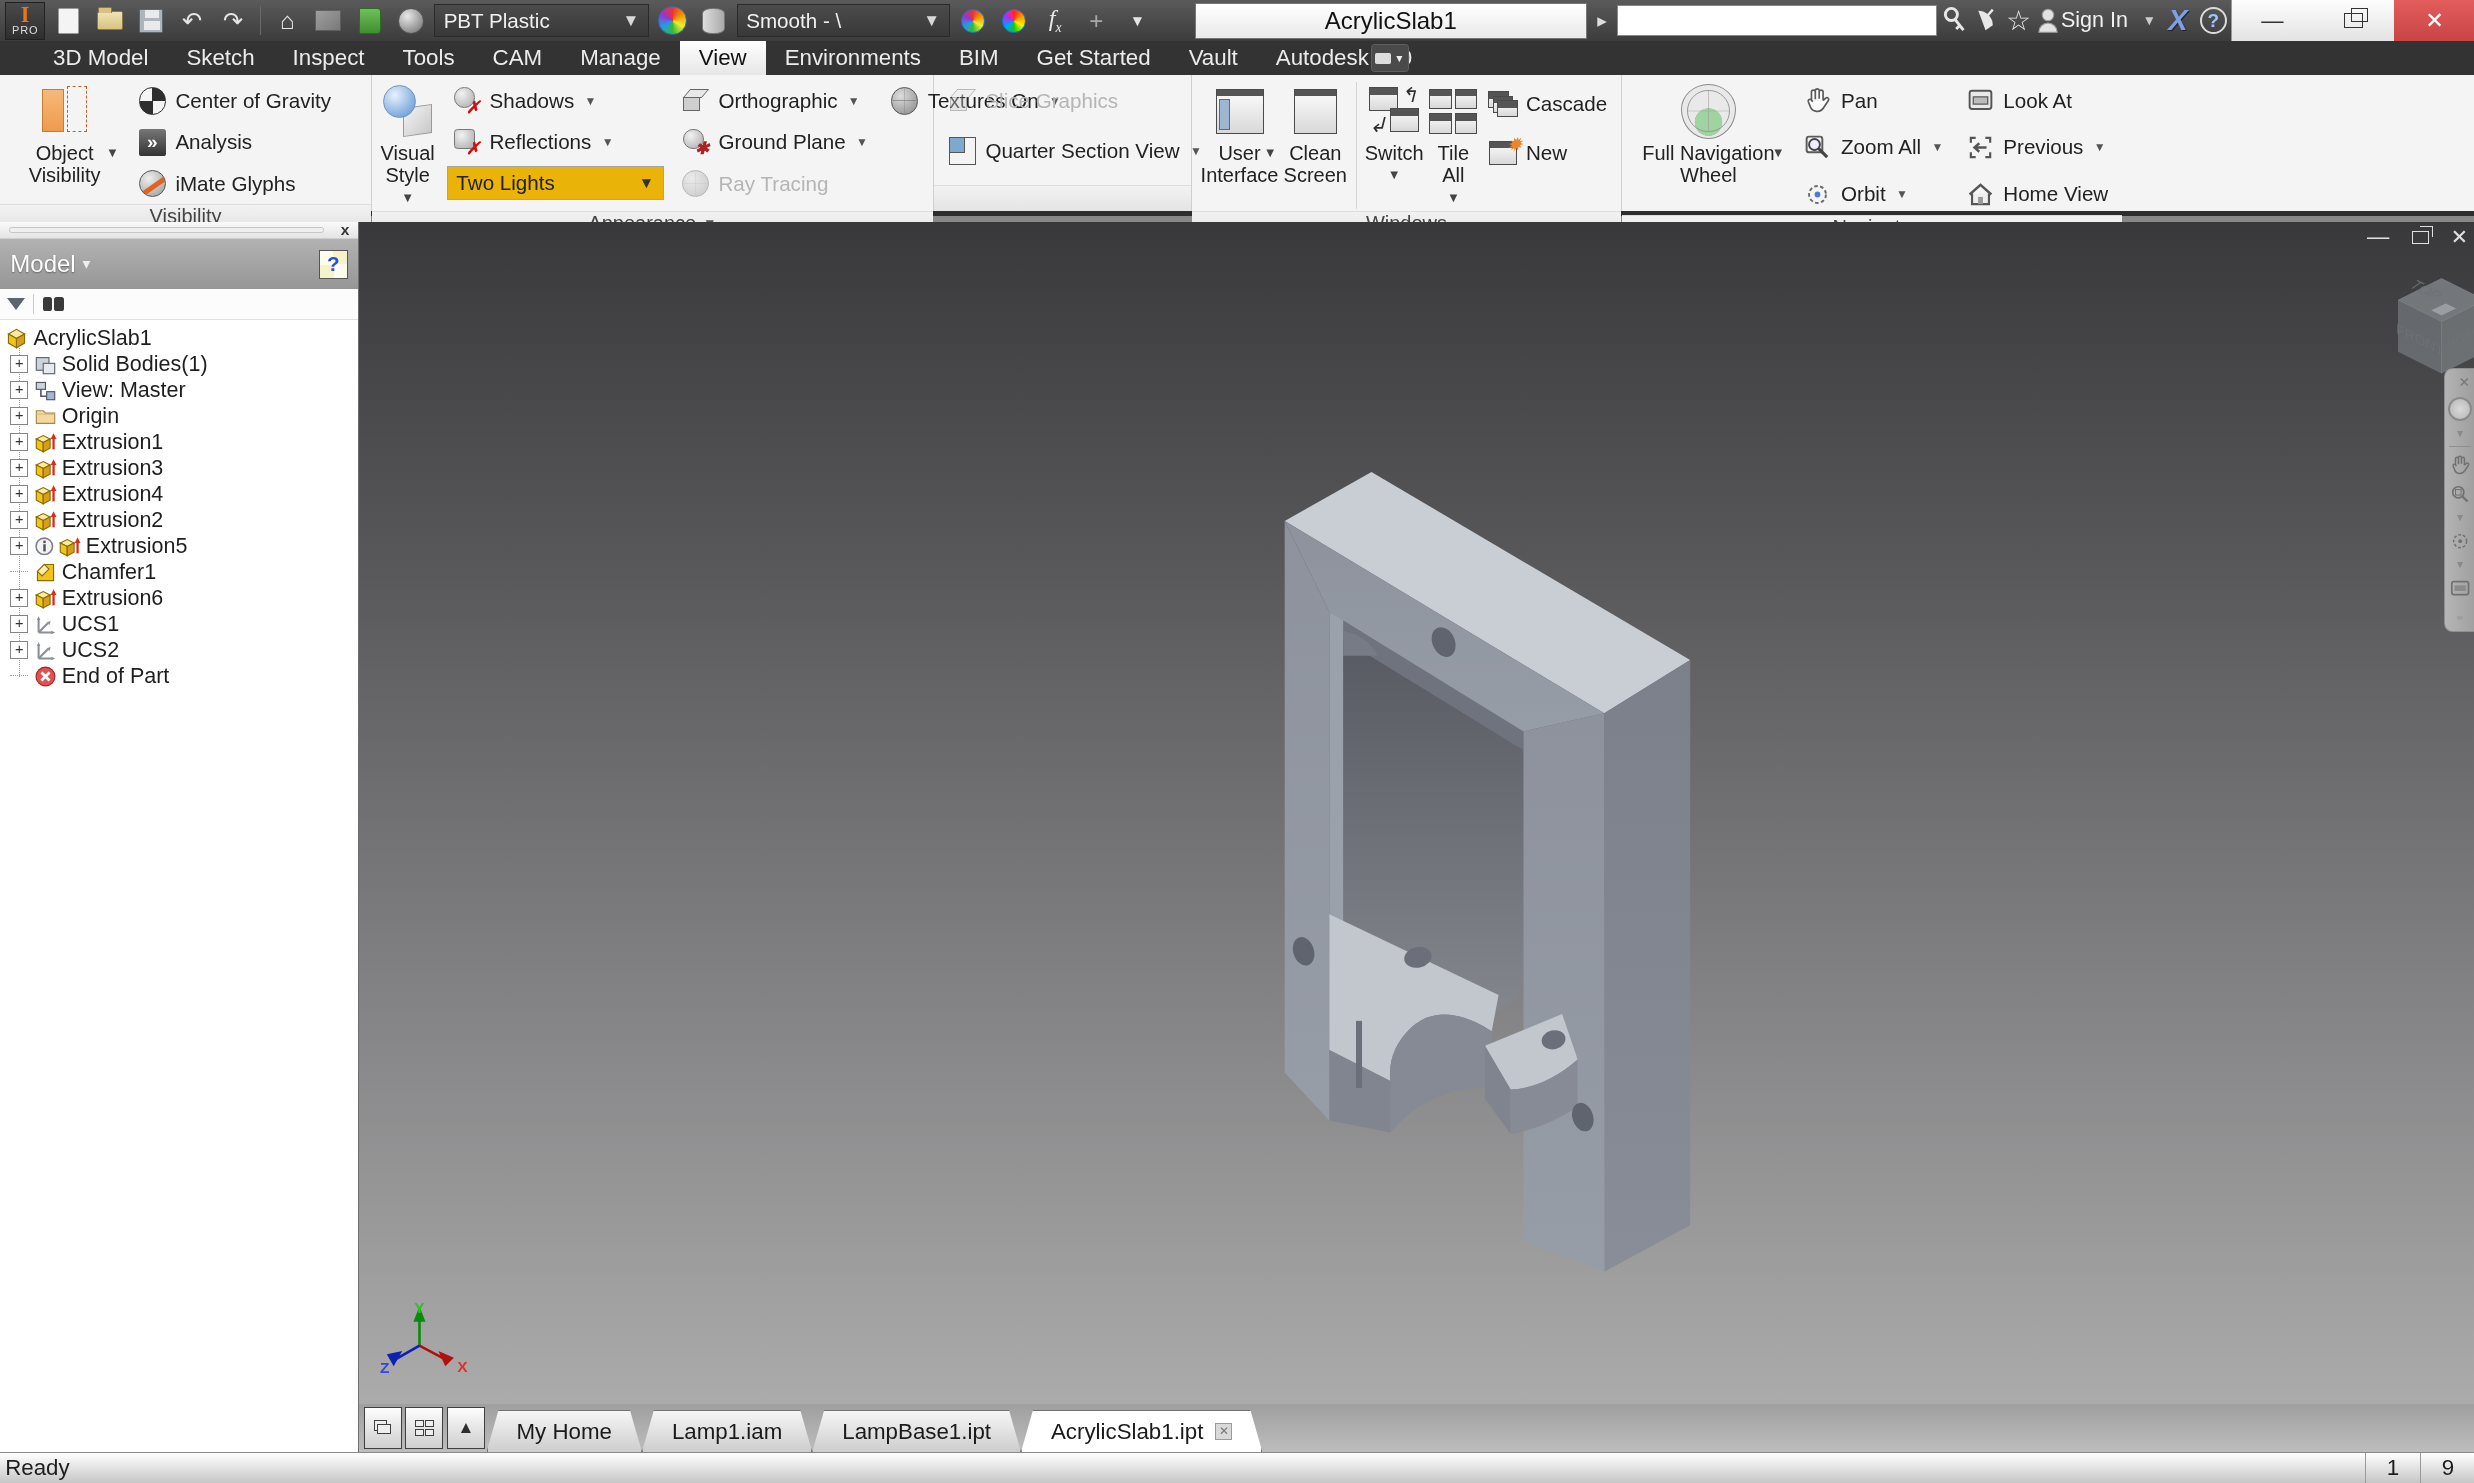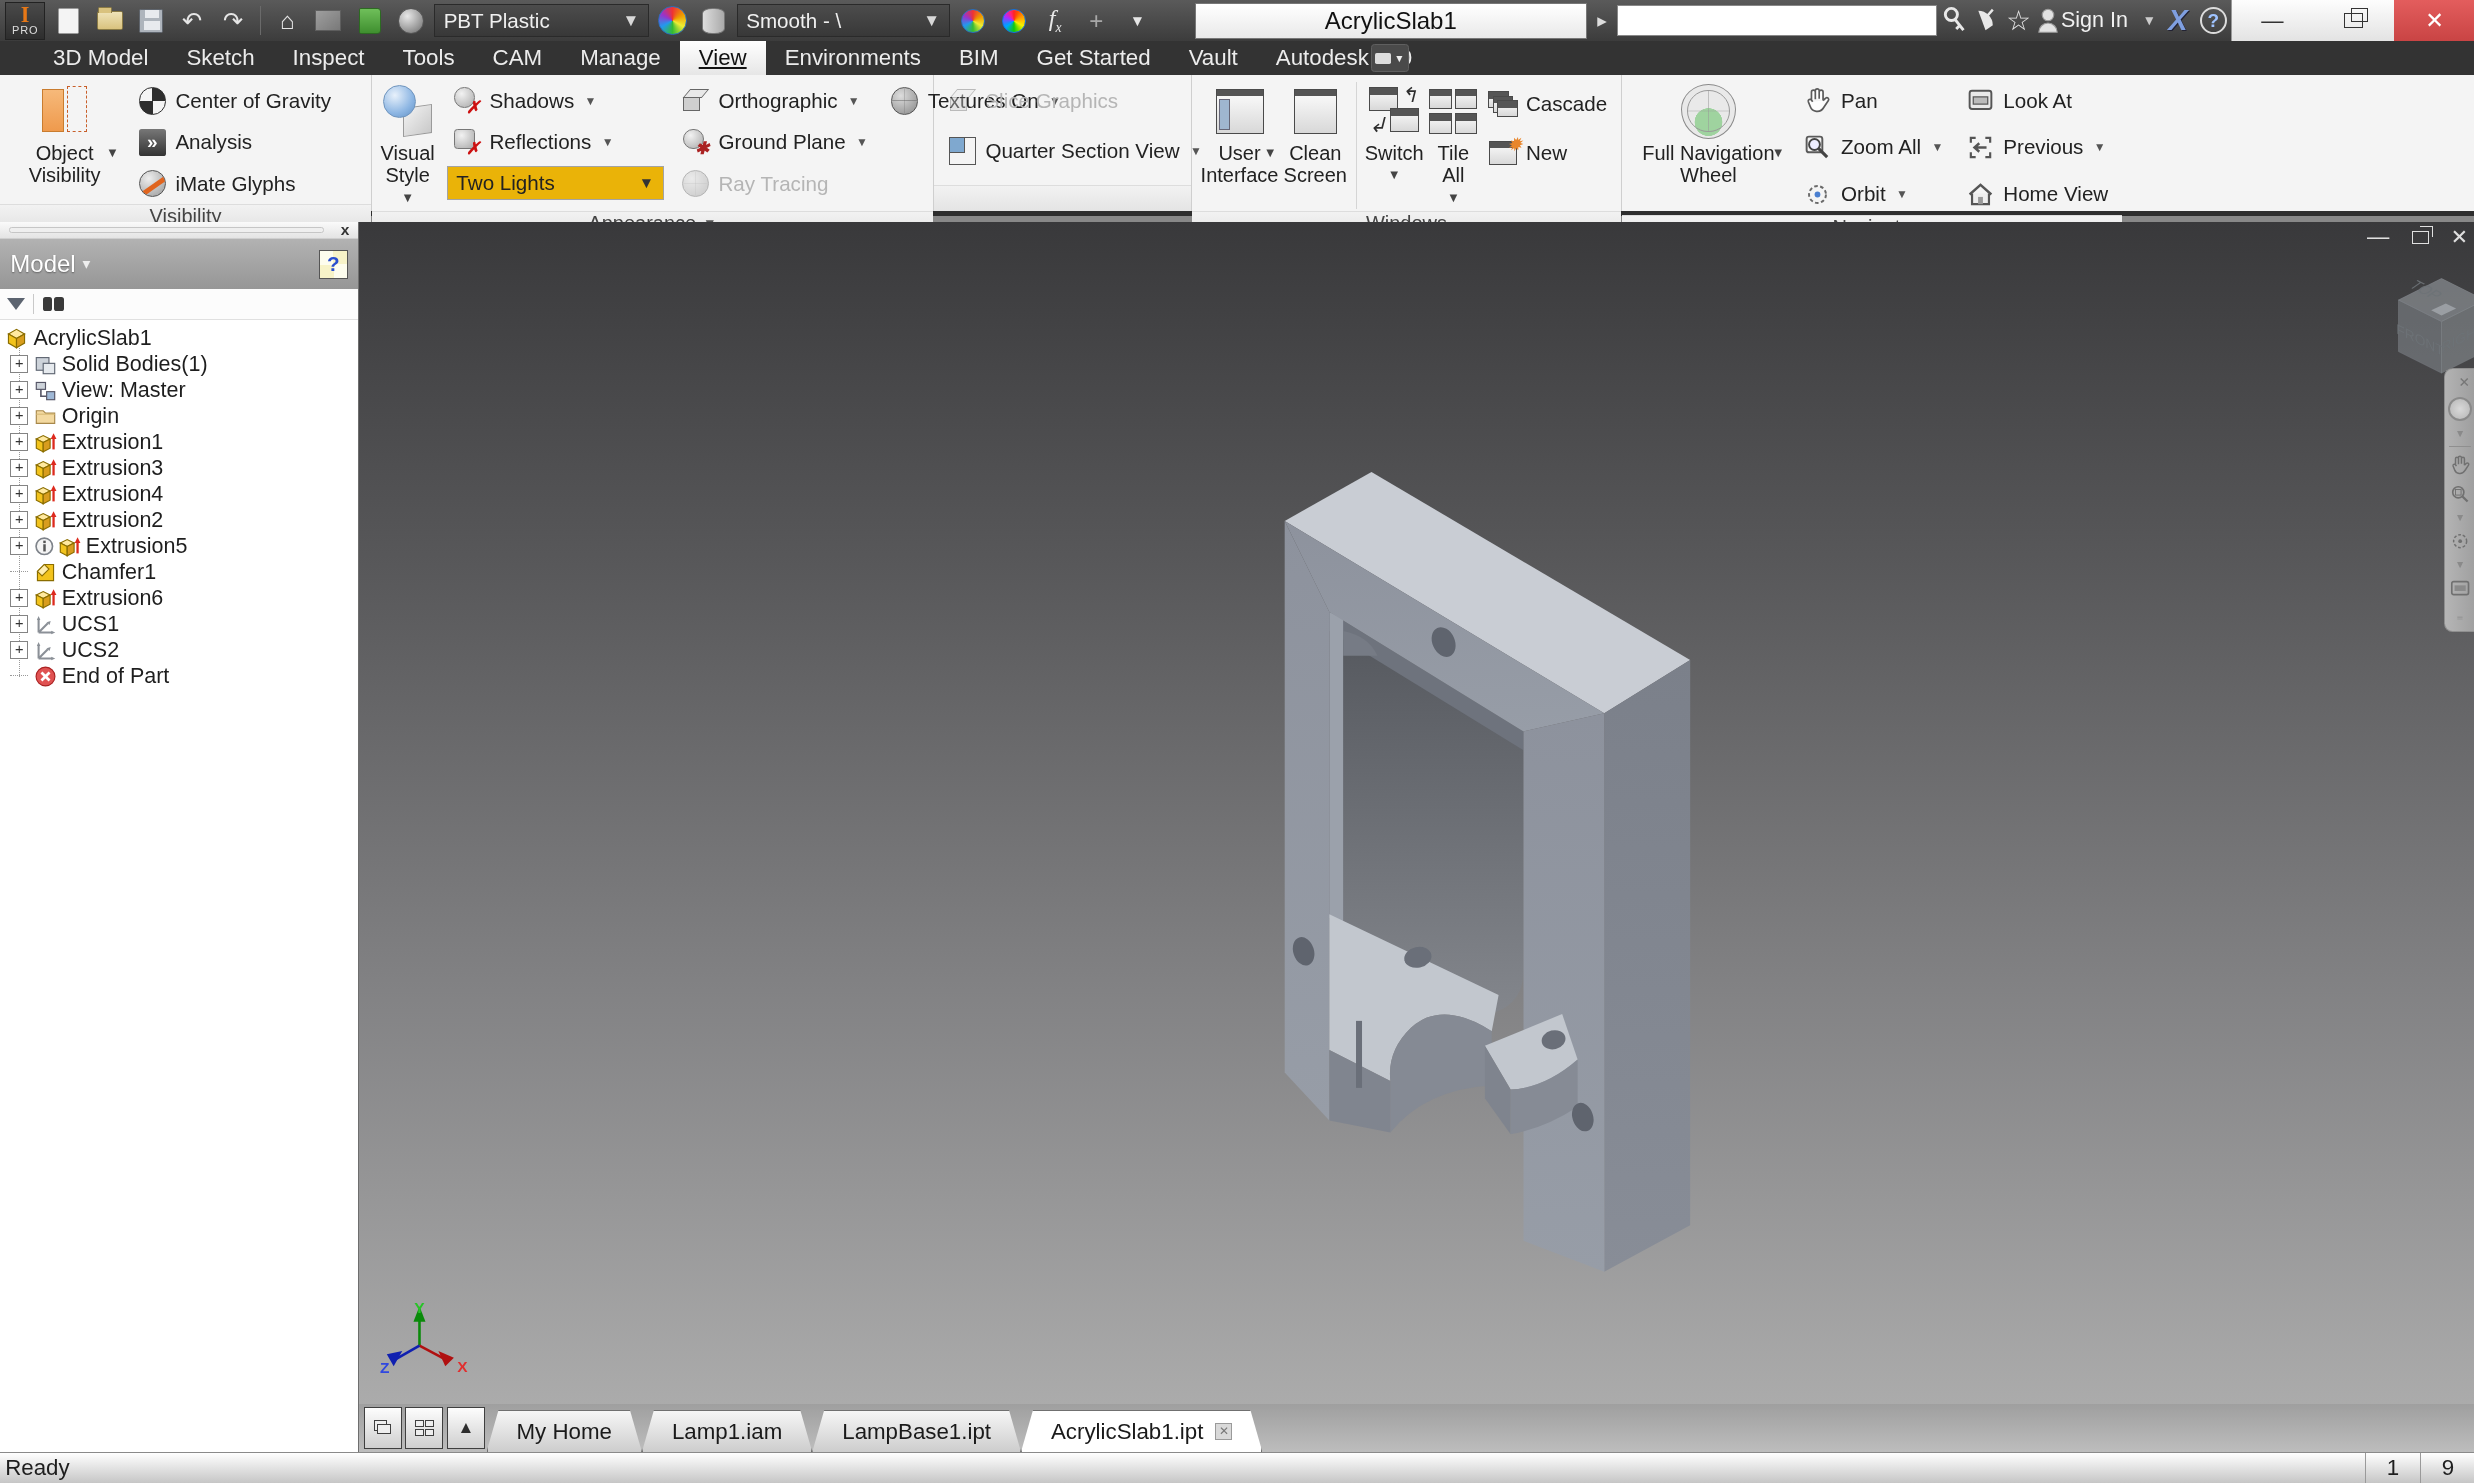--- a/index.html
+++ b/index.html
@@ -35,21 +35,21 @@
   .signin { color:#f0f0f0; font-size:21.5px; display:flex; align-items:center; gap:1px; }
   .win-zone { position:absolute; right:0; top:0; height:41px; width:244px; background:linear-gradient(#fdfdfd,#e3e3e3); display:flex; align-items:stretch; border-left:0.9px solid #999; }
   .win-btn { flex:1; display:flex; align-items:center; justify-content:center; color:#333; font-size:22.3px; }
   .win-btn.close { background:linear-gradient(#e35d5d,#c94444); color:#fff; }
   .restore-ic { width:19px; height:15.5px; border:1.7px solid #333; position:relative; background:#fff0; }
   .restore-ic::before { content:''; position:absolute; right:-6px; top:-6px; width:15.5px; height:12px; border:1.7px solid #333; }
 
   
   .ribbontabs { height:34px; background:#333333; display:flex; align-items:stretch; padding-left:34px; position:relative; }
   .rtab { display:flex; align-items:center; padding:0 19px; color:#ececec; font-size:22.3px; cursor:default;text-align:center; }
-  .rtab.active { background:linear-gradient(#ffffff,#e6e6e6); color:#111;text-decoration:underline; }
+  .rtab.active { background:linear-gradient(#ffffff,#e6e6e6); color:#111; }
   .rtab-extra { position:absolute; left:1371px; top:3.4px; width:38px; height:27.5px; background:#4a4a4a; border:0.9px solid #5f5f5f; border-radius:3.4px; color:#eee; display:flex; align-items:center; justify-content:center; gap:3.4px; font-size:15.5px; }
 
   
   .ribbon { height:141px; background:#f4f4f4; display:flex; align-items:stretch; border-bottom:5.2px solid #2e2e2e; }
   .rgroup { display:flex; flex-direction:column; border-right:0.9px solid #cfcfcf; }
   .rgroup-content { flex:1; display:flex; align-items:flex-start; padding:6.9px 8.6px 1.7px 8.6px; gap:12px; }
   .rgroup-label { height:26px; display:flex; align-items:center; justify-content:center; gap:6.9px; font-size:20px; color:#444; background:linear-gradient(#f2f2f2,#e4e4e4); border-top:0.9px solid #ddd; }
   .rgroup-label .caret { font-size:13.7px; color:#555; }
   .bigbtn { width:129px; display:flex; flex-direction:column; align-items:center; text-align:center; font-size:20px; color:#222; line-height:22.3px; padding-top:1.7px; position:relative; }
   .bigbtn .bicon { height:55px; display:flex; align-items:center; justify-content:center; margin-bottom:3.4px; }

